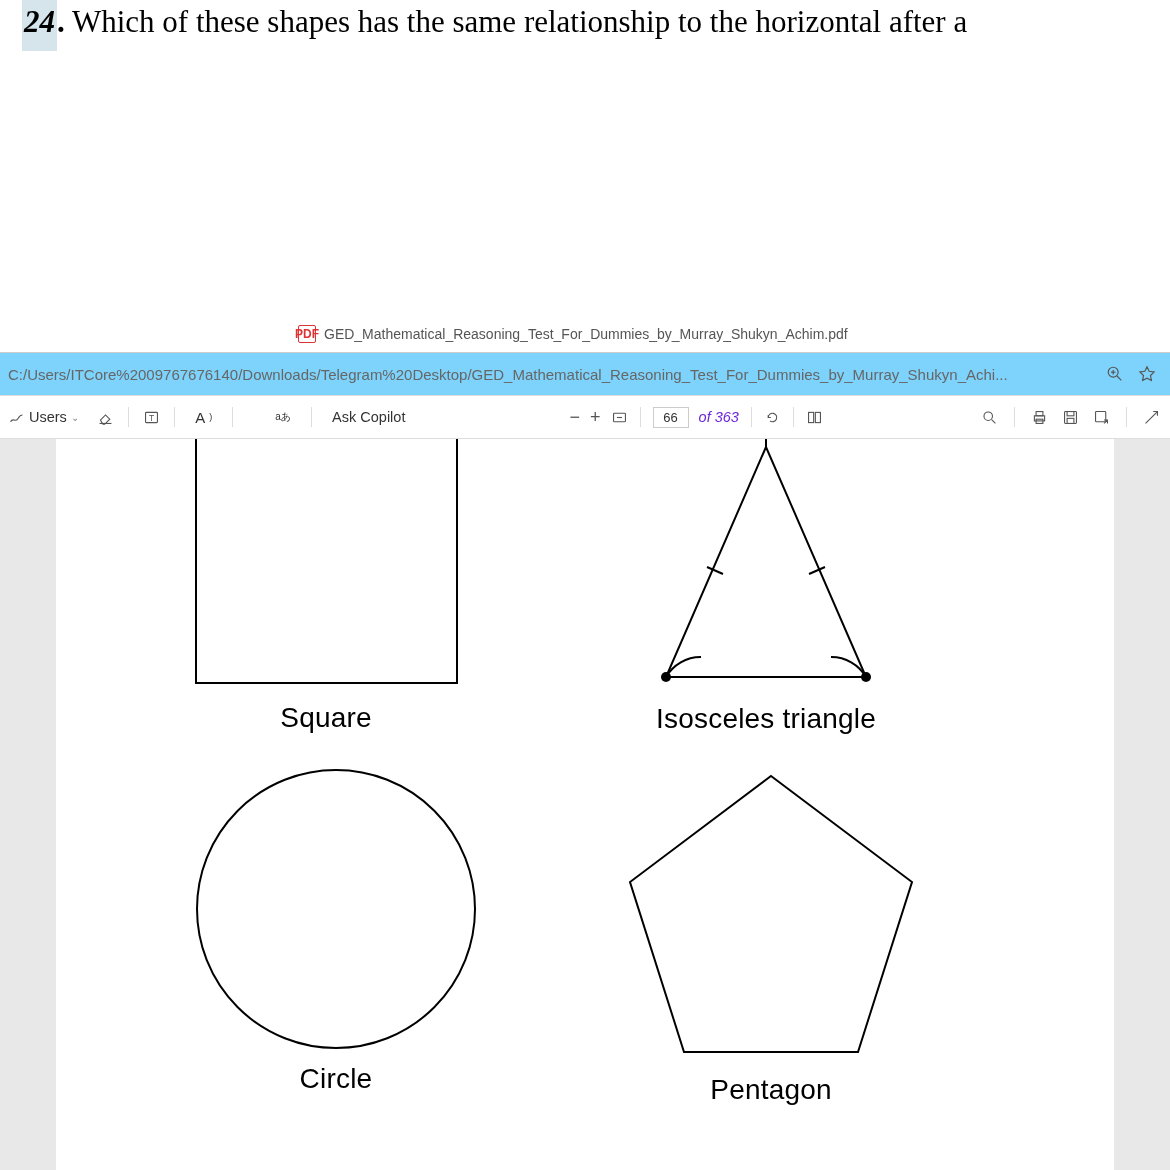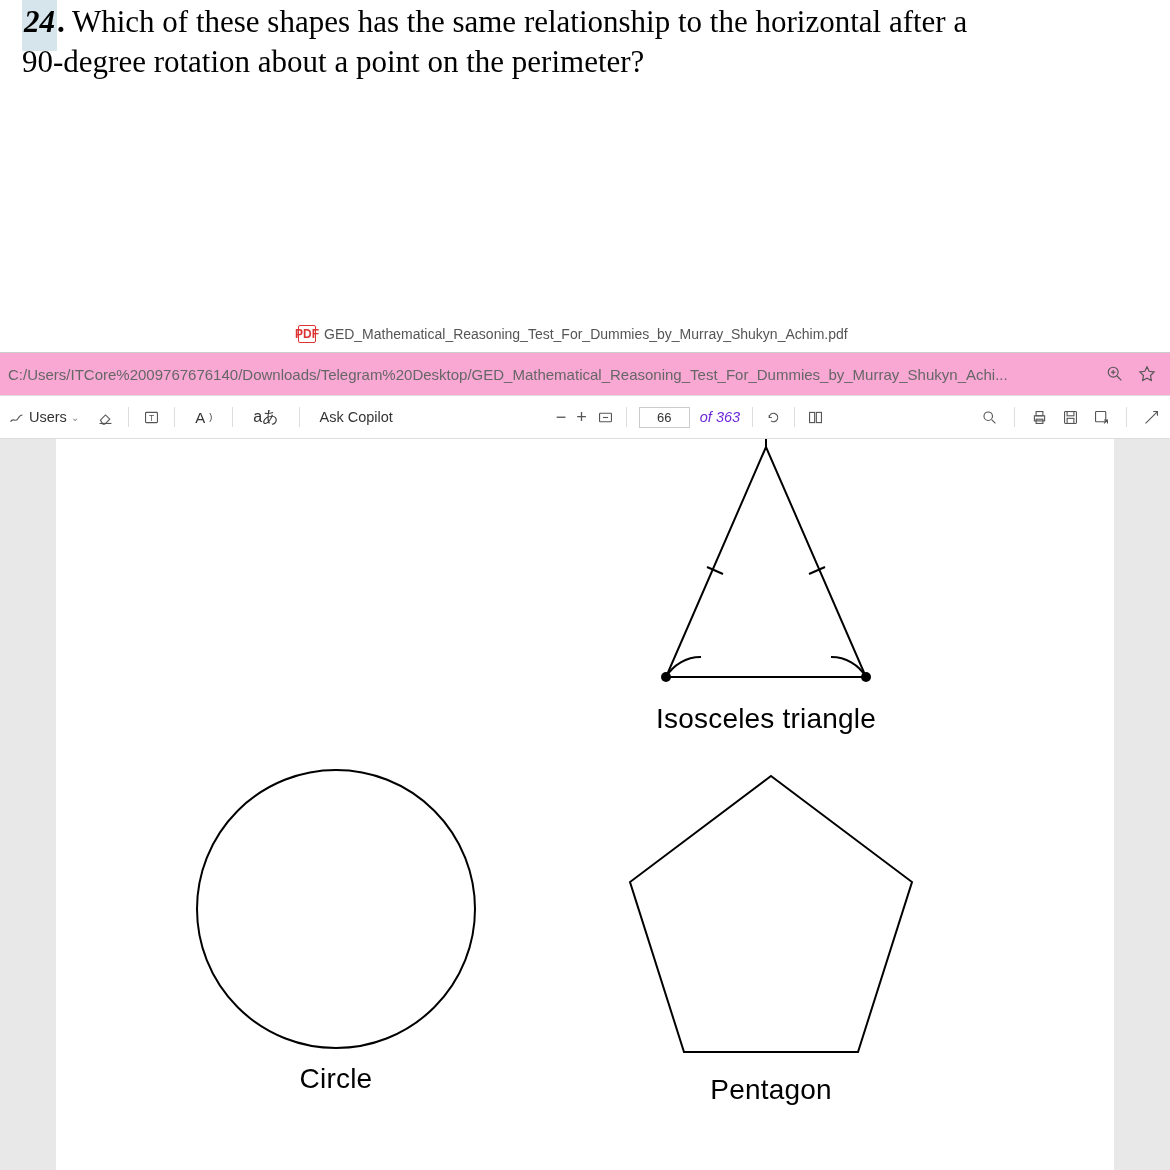--- a/index.html
+++ b/index.html
@@ -7,32 +7,32 @@
   
   .question-area { padding: 2px 22px 0 22px; }
   .question-line { font-size: 31px; line-height: 1.3; color: #000; }
   .qnum { background: #d5e5eb; font-weight: bold; font-style: italic; padding: 12px 2px; }
   .qdot { font-weight: bold; }
   
   .tab-bar { position: absolute; top: 313px; left: 0; right: 0; height: 40px; border-bottom: 1px solid #ccc; background: #fff; }
   .tab { position: absolute; left: 298px; top: 12px; display: flex; align-items: center; gap: 8px; font-family: 'Segoe UI', Arial, sans-serif; font-size: 14px; color: #555; }
   .pdf-badge { width: 18px; height: 18px; border: 1px solid #d33; border-radius: 2px; display: flex; align-items: center; justify-content: center; font-size: 12px; color: #d33; font-weight: bold; background: #fff; }
   
-  .addr-bar { position: absolute; top: 353px; left: 0; right: 0; height: 43px; border-bottom: 1px solid #ddd; background: #f9a8d4; display: flex; align-items: center; padding: 0 8px; }
+  .addr-bar { position: absolute; top: 353px; left: 0; right: 0; height: 43px; border-bottom: 1px solid #ddd; background: #7dd3fc; display: flex; align-items: center; padding: 0 8px; }
   .addr-text { font-family: 'Segoe UI', Arial, sans-serif; font-size: 15px; color: #666; flex: 1; white-space: nowrap; overflow: hidden; }
   .addr-ctrl { display: flex; gap: 14px; align-items: center; padding-right: 6px; }
   .addr-ctrl svg { width: 18px; height: 18px; }
   
   .toolbar { position: absolute; top: 396px; left: 0; right: 0; height: 43px; border-bottom: 1px solid #ddd; background: #fff; display: flex; align-items: center; font-family: 'Segoe UI', Arial, sans-serif; font-size: 14.5px; color: #333; padding: 0 2px; }
   .tb-left { display: flex; align-items: center; gap: 12px; }
   .tb-item { display: flex; align-items: center; gap: 4px; padding: 4px 6px; }
   .tb-sep { width: 1px; height: 20px; background: #ddd; margin: 0 2px; }
   .tb-chev { font-size: 10px; color: #888; }
   .tb-center { flex: 1; display: flex; align-items: center; justify-content: center; gap: 10px; }
-  .page-box { border: 1px solid #ccc; padding: 2px 8px; font-size: 13px; width: 51px; text-align: center; }
+  .page-box { border: 1px solid #ccc; padding: 2px 8px; font-size: 13px; width: 36px; text-align: center; }
   .tb-right { display: flex; align-items: center; gap: 14px; padding-right: 8px; }
   .tb-right svg, .tb-center svg, .tb-left svg { width: 17px; height: 17px; }
   
   .doc-viewport { position: absolute; top: 439px; left: 0; right: 0; bottom: 0; background: #e8e8e8; }
   .page { position: absolute; top: 0; left: 56px; right: 56px; bottom: 0; background: #fff; }
   
   .shapes-grid { position: absolute; top: 0; left: 0; right: 0; bottom: 0; }
   .shape-cell { position: absolute; text-align: center; }
   .shape-label { font-family: Arial, Helvetica, sans-serif; font-size: 28px; color: #000; letter-spacing: 0.2px; }
   
@@ -54,21 +54,20 @@
   
   .ico { stroke: #555; stroke-width: 1.3; fill: none; }
 </style>
 </head>
 <body>
 
 <div class="question-area">
   <p class="question-line">
     <span class="qnum">24</span><span class="qdot">.</span><span> Which of these shapes has the same relationship to the horizontal after a</span>
   </p>
-  <p class="question-line">90-degree rotation about a point on the perimeter?</p>
 </div>
 
 <div class="tab-bar">
   <div class="tab">
     <span class="pdf-badge">PDF</span>
     <span>GED_Mathematical_Reasoning_Test_For_Dummies_by_Murray_Shukyn_Achim.pdf</span>
   </div>
 </div>
 
 <div class="addr-bar">
@@ -104,21 +103,21 @@
         <rect class="ico" x="3" y="4" width="14" height="12" rx="1"></rect>
         <text x="10" y="14" text-anchor="middle" font-size="10" fill="#555">T</text>
       </svg>
     <div class="tb-sep"></div>
     <div class="tb-item">
       <span style="font-size:15px;">A</span>
         <span style="font-size:9px;">)</span>
     </div>
     <div class="tb-sep"></div>
     <div class="tb-item">
-      <span style="font-size:16px;">aあ</span>
+      <span style="font-size:10px;margin-left:22px;">aあ</span>
     </div>
     <div class="tb-sep"></div>
     <div class="tb-item">
       <span>Ask Copilot</span>
     </div>
   </div>
 
   <div class="tb-center">
     <span style="font-size:18px;color:#555;">−</span>
     <span style="font-size:18px;color:#555;">+</span>
@@ -165,20 +164,24 @@
     <svg viewBox="0 0 20 20">
         <path class="ico" d="M3 17L17 3M12 3h5v5"></path>
       </svg>
   </div>
 </div>
 
 <div class="doc-viewport">
   <div class="page">
     <div class="shapes-grid">
 
+      <div class="shape-cell cell-square">
+        <div class="square-shape"></div>
+        <div class="shape-label">Square</div>
+      </div>
 
       <div class="shape-cell cell-triangle">
         <svg width="250" height="248" viewBox="0 0 250 248">
           <line x1="125" y1="0" x2="125" y2="8" stroke="#000" stroke-width="2"></line>
           <path d="M125 8 L25 238 L225 238 Z" fill="none" stroke="#000" stroke-width="2"></path>
           <circle cx="25" cy="238" r="5" fill="#000"></circle>
           <circle cx="225" cy="238" r="5" fill="#000"></circle>
 
           <path d="M25 238 A40 40 0 0 1 60 218" fill="none" stroke="#000" stroke-width="2"></path>
           <path d="M225 238 A40 40 0 0 0 190 218" fill="none" stroke="#000" stroke-width="2"></path>

